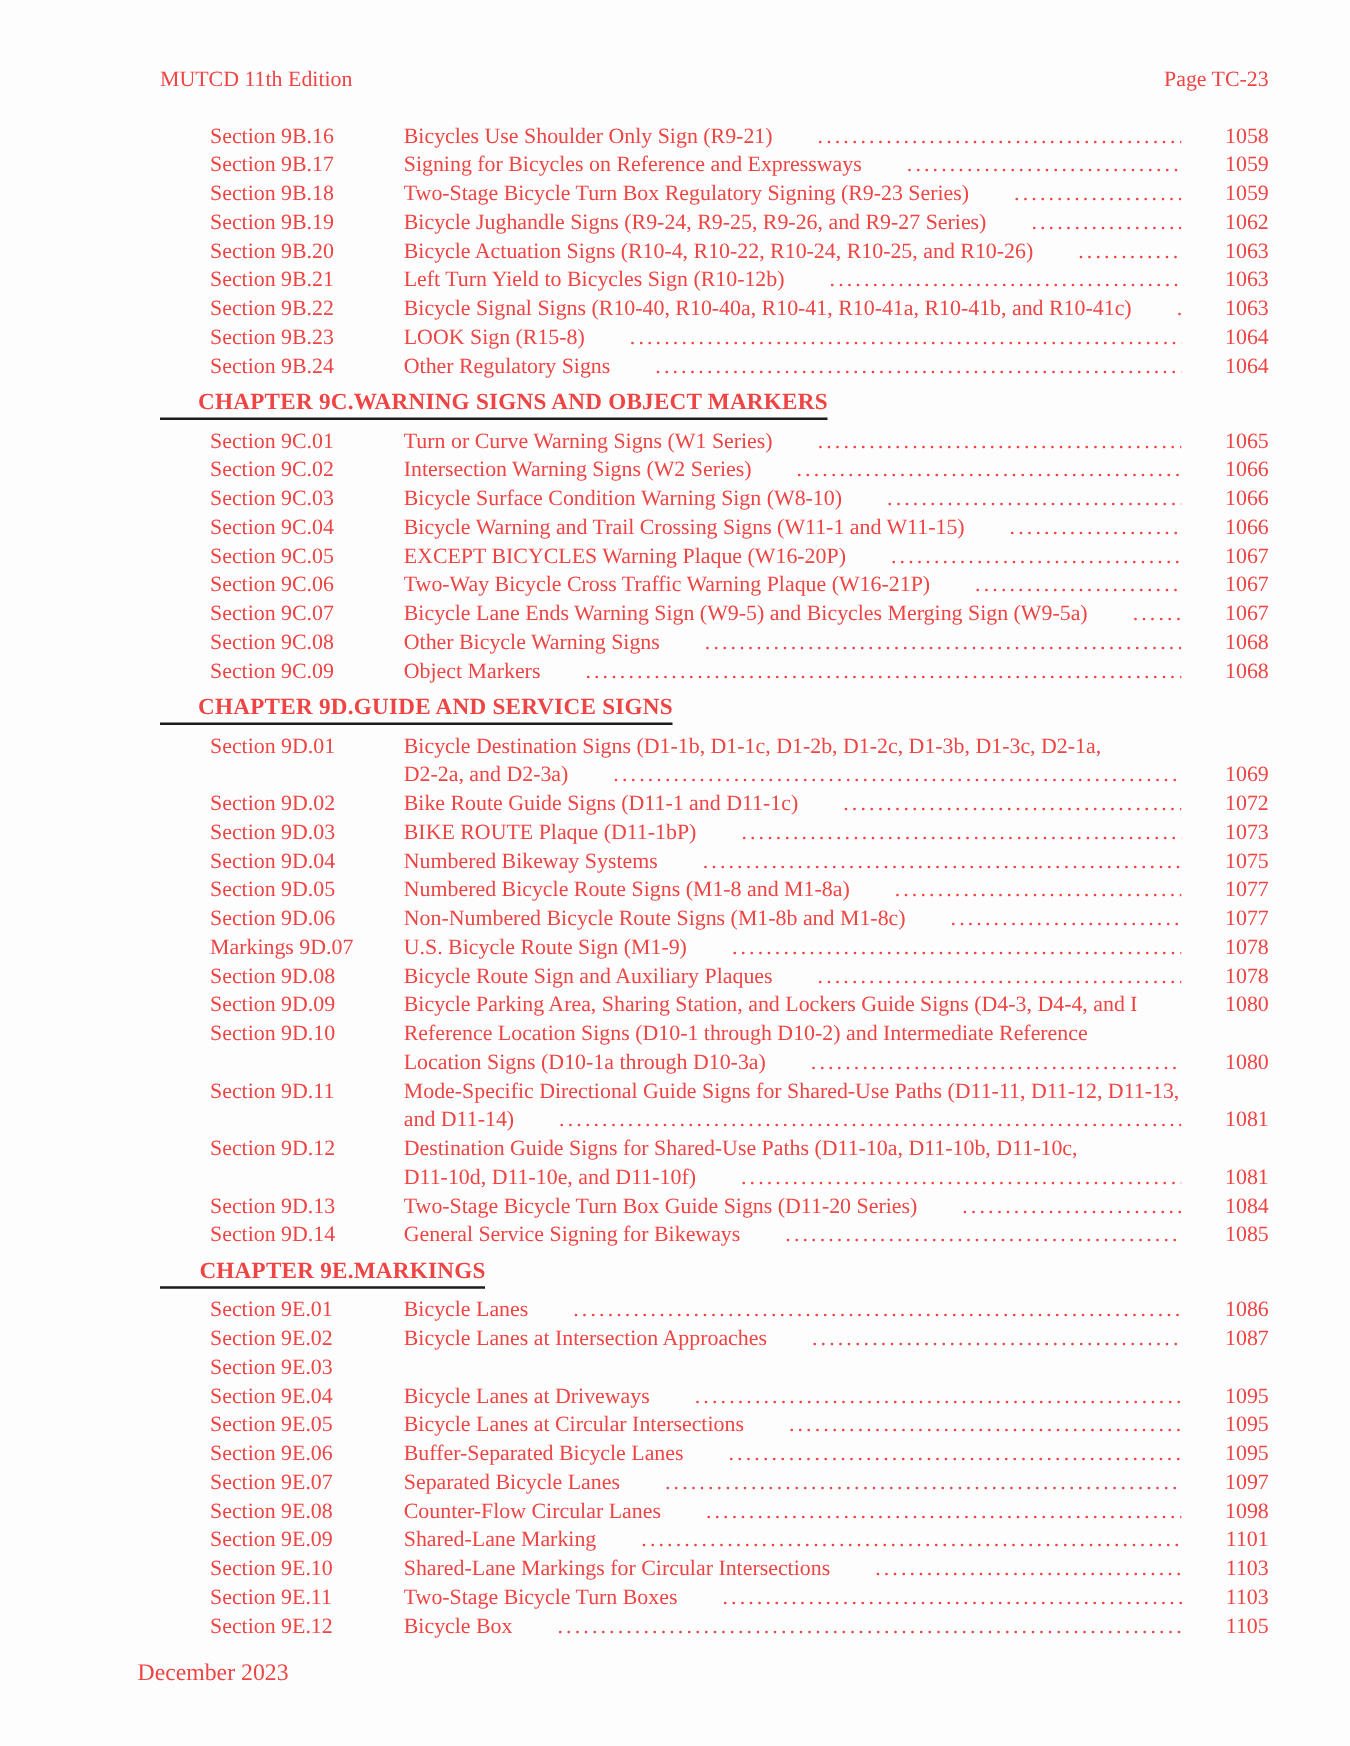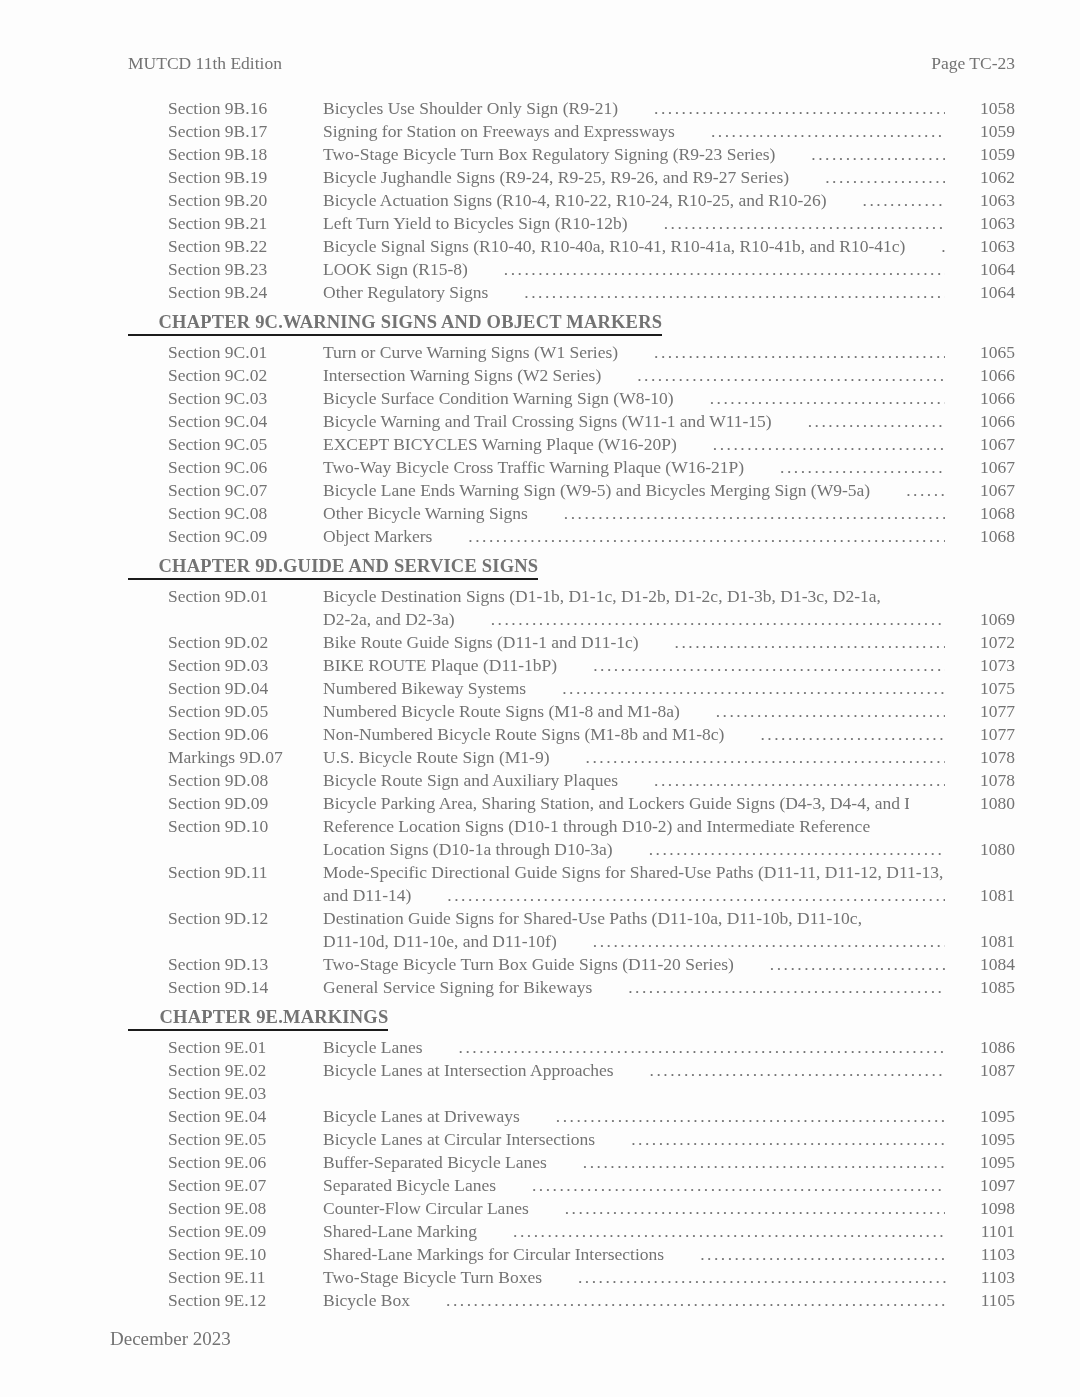--- a/index.html
+++ b/index.html
@@ -49,42 +49,42 @@
   }
   .chapter-label { display: inline-block; width: 155px; }
   .footer {
     position: absolute; left: 110px; top: 1330px;
     font-size: 19px; line-height: 18px;
   }
 </style>
 </head>
 <body>
 
-<div class="page" style="background: rgb(253, 253, 253); color: #737373;">
+<div class="page" style="background: rgb(253, 253, 253); color: #ef4444;">
   <div class="content">
     <div class="header">
       <span>MUTCD 11th Edition</span>
       <span>Page TC-23</span>
     </div>
     <div id="toc-root">
         <div class="toc-row">
           <div class="sec-col">Section 9B.16</div>
           <div class="entry-body">
             <div class="entry-line">
               <span class="entry-text">Bicycles Use Shoulder Only Sign (R9-21)</span>
               <span class="leader"></span>
               <span class="page-num">1058</span>
             </div>
           </div>
         </div>
         <div class="toc-row">
           <div class="sec-col">Section 9B.17</div>
           <div class="entry-body">
             <div class="entry-line">
-              <span class="entry-text">Signing for Station on Freeways and Expressways</span>
+              <span class="entry-text">Signing for Bicycles on Reference and Expressways</span>
               <span class="leader"></span>
               <span class="page-num">1059</span>
             </div>
           </div>
         </div>
         <div class="toc-row">
           <div class="sec-col">Section 9B.18</div>
           <div class="entry-body">
             <div class="entry-line">
               <span class="entry-text">Two-Stage Bicycle Turn Box Regulatory Signing (R9-23 Series)</span>

